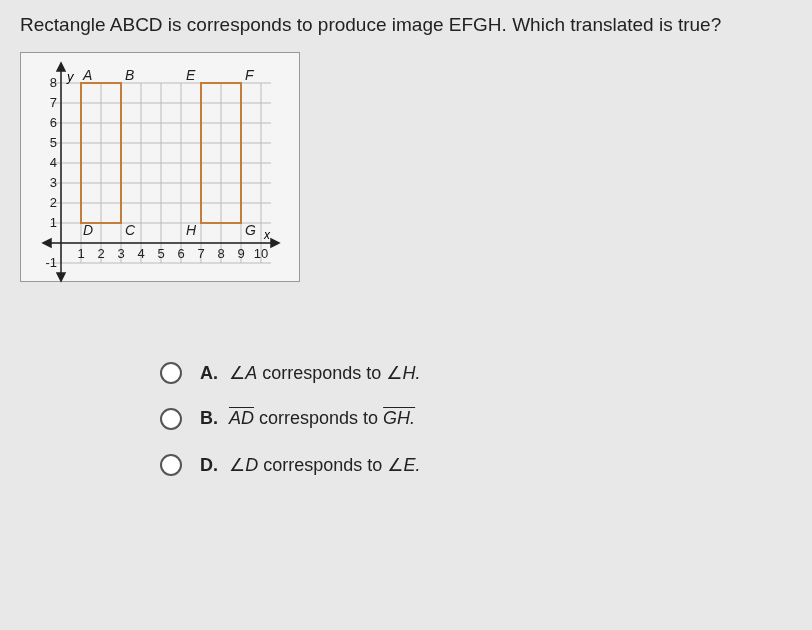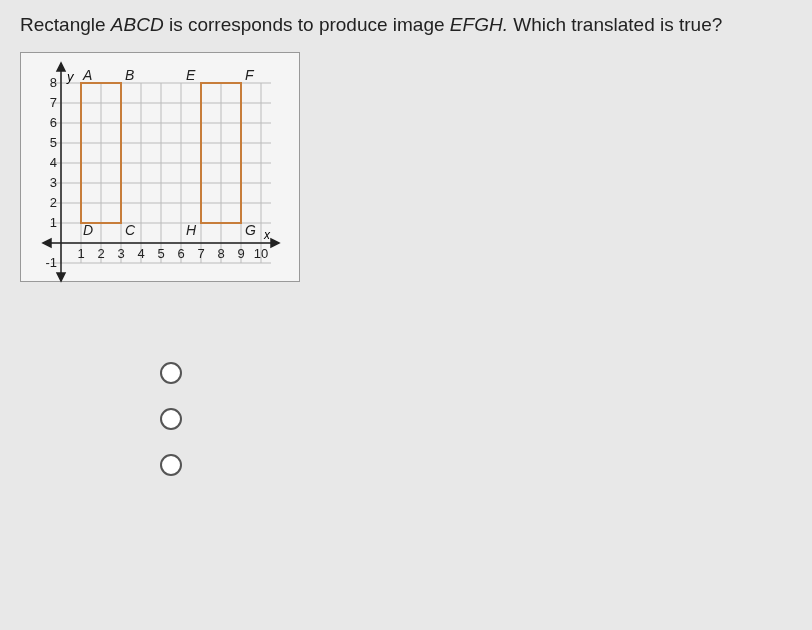--- a/index.html
+++ b/index.html
@@ -9,21 +9,21 @@
       width: 812px;
       height: 630px;
       padding: 12px 20px;
       color: #222;
     }
     .question-text {
       font-size: 19px;
       line-height: 1.35;
       margin-bottom: 14px;
     }
-    .question-text .italic { font-style: italic; }
+    .question-text .italic { }
     
     .graph-area {
       width: 280px;
       height: 230px;
       background: #f5f5f5;
       border: 1px solid #999;
       position: relative;
       margin-left: 0;
     }
     svg { display: block; }
@@ -141,24 +141,36 @@
       <text x="224" y="182">G</text>
       <text x="165" y="182">H</text>
     </g>
   </svg>
 </div>
 
 <div class="options">
 
   <div class="option">
     <div class="radio"></div>
+    <div>
+      <span class="bold">A.</span>
+      <span>∠</span><span class="angle">A</span><span> corresponds to ∠</span><span class="angle">H.</span>
+    </div>
   </div>
 
   <div class="option">
     <div class="radio"></div>
+    <div>
+      <span class="bold">B.</span>
+      <span class="overline">AD</span><span> corresponds to </span><span class="overline">GH.</span>
+    </div>
   </div>
 
 
   <div class="option">
     <div class="radio"></div>
+    <div>
+      <span class="bold">D.</span>
+      <span>∠</span><span class="angle">D</span><span> corresponds to ∠</span><span class="angle">E.</span>
+    </div>
   </div>
 
 </div>
 
 </body></html>

